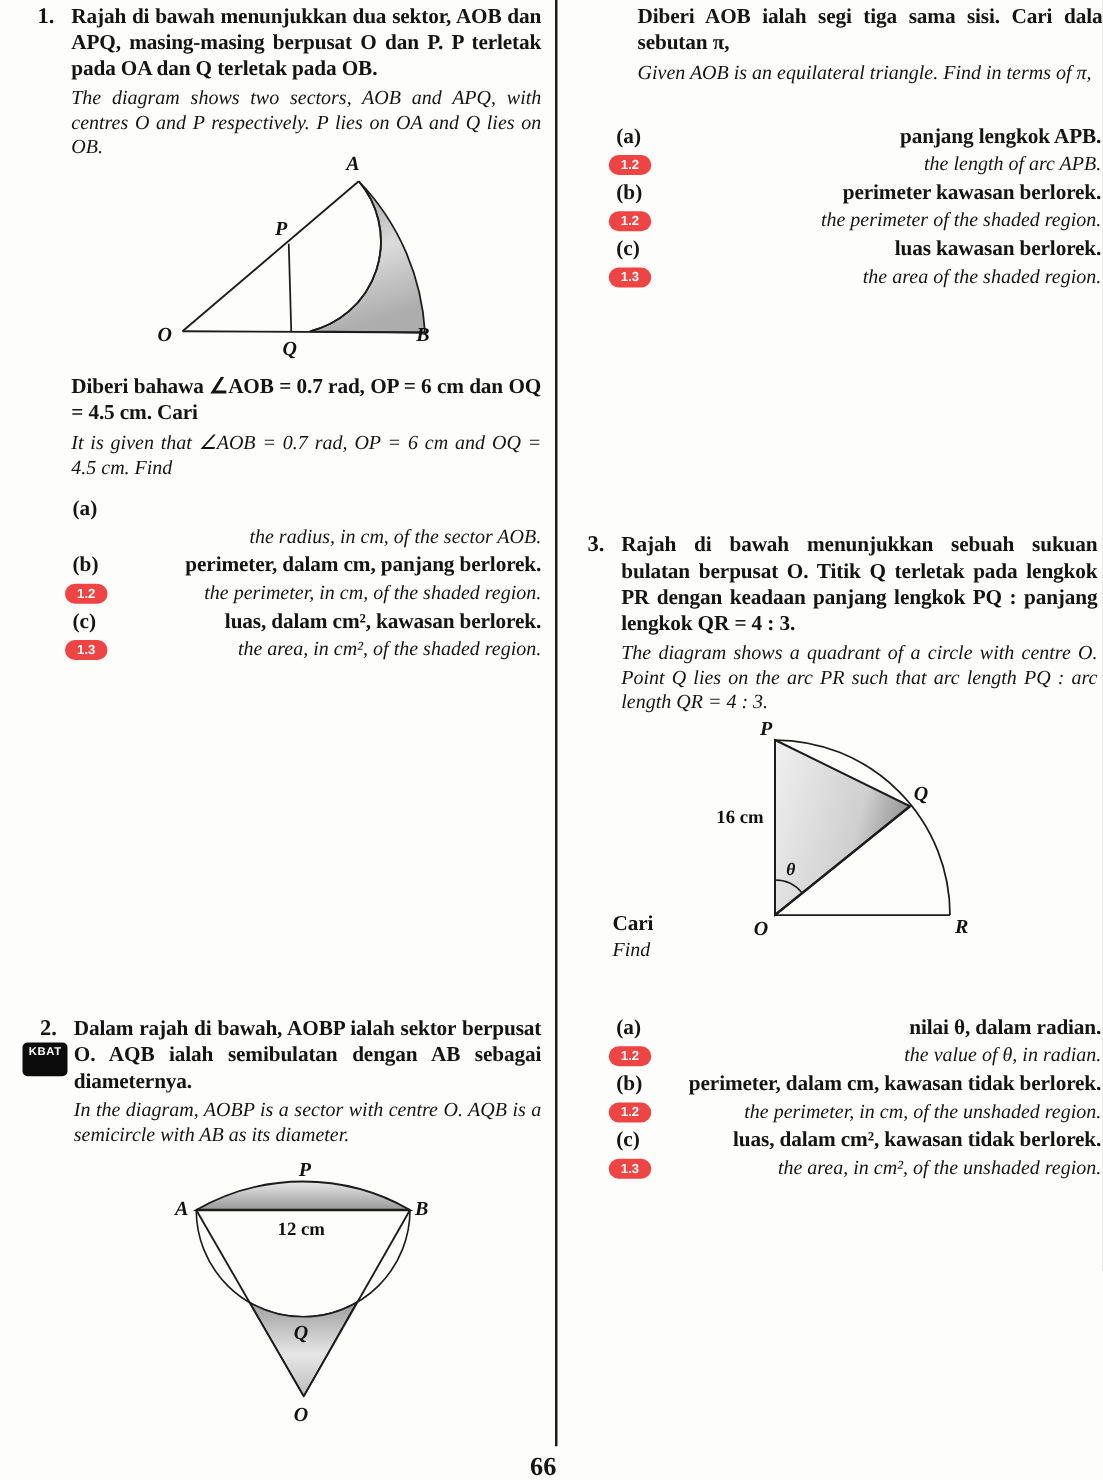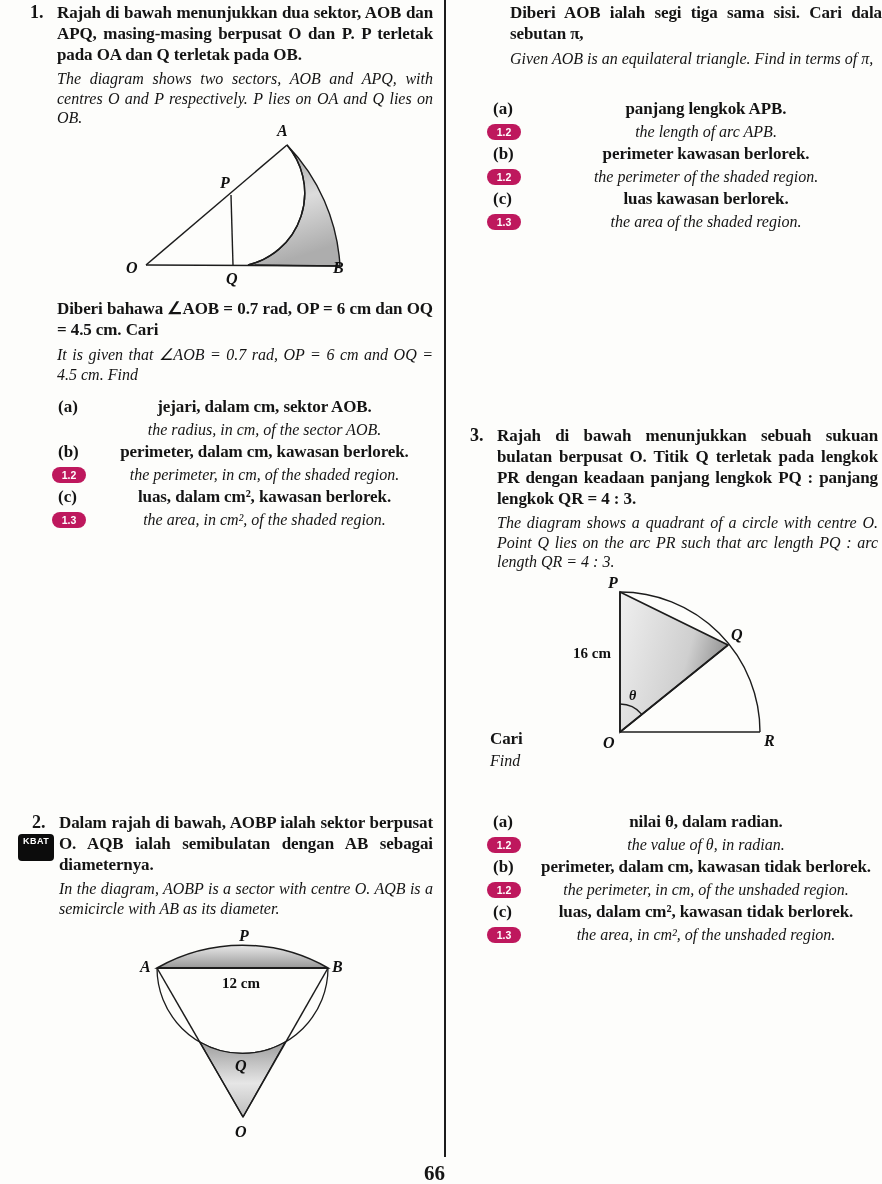--- a/index.html
+++ b/index.html
@@ -7,24 +7,24 @@
         font-family:"Liberation Serif",serif;color:#141414;}
   .divider{position:absolute;left:444px;top:0;width:2px;height:1157px;background:#1c1c1c;}
   .abs{position:absolute;}
   .qnum{position:absolute;left:0;top:0;font-weight:bold;font-size:18px;line-height:21px;}
   .qbody{padding-left:27px;}
   .my{font-size:17px;font-weight:bold;line-height:21px;text-align:justify;margin:0;letter-spacing:-0.1px;}
   .en{font-size:16px;font-style:italic;line-height:19.5px;text-align:justify;margin:0;}
   .gap-top{margin-top:5px;}
   .prow{display:grid;grid-template-columns:44px 1fr;align-items:baseline;margin-bottom:3px;}
   .plabel{font-weight:bold;font-size:17px;padding-left:6px;line-height:20px;}
-  .ptext{white-space:nowrap;text-align:center;font-family:Liberation Serif, serif;}
+  .ptext{white-space:nowrap;text-align:right;font-family:Liberation Serif, serif;}
   .ptext.my{line-height:20px;}
   .ptext.en{line-height:19px;}
-  .badge{align-self:center;justify-self:start;display:inline-block;background:#be185d;color:#ffffff;
+  .badge{align-self:center;justify-self:start;display:inline-block;background:#ef4444;color:#ffffff;
          font-family:"Liberation Sans",sans-serif;font-weight:bold;font-size:10.5px;line-height:16px;
          width:34px;height:16px;border-radius:8px;text-align:center;}
   .hots{position:absolute;left:-14px;top:22px;display:inline-block;background:#0c0c0c;color:#ffffff;
         font-family:"Liberation Sans",sans-serif;font-weight:bold;font-size:9px;line-height:14px;
         padding:0 5px;height:27px;border-radius:4px;letter-spacing:0.5px;}
   .pageno{position:absolute;left:424px;top:1161px;font-size:21px;font-weight:bold;}
   svg{position:absolute;overflow:visible;}
   .dlabel{font-family:"Liberation Serif",serif;font-style:italic;font-weight:bold;font-size:16px;fill:#111;}
   .dmeasure{font-family:"Liberation Serif",serif;font-weight:bold;font-size:15px;fill:#111;}
 </style>
@@ -64,29 +64,28 @@
   </svg>
 
   <section class="abs" style="left:57px;top:298px;width:376px;">
     <p class="my">Diberi bahawa ∠AOB = 0.7 rad, OP = 6 cm dan OQ = 4.5 cm. Cari</p>
     <p class="en gap-top">It is given that ∠AOB = 0.7 rad, OP = 6 cm and OQ = 4.5 cm. Find</p>
   </section>
 
   <section class="abs" style="left:52px;top:397px;width:381px;">
     <div class="prow">
       <span class="plabel">(a)</span>
-      <span class="ptext my">jejari, dalam cm, sektor AOB.</span>
     </div>
     <div class="prow">
       <span></span>
       <span class="ptext en">the radius, in cm, of the sector AOB.</span>
     </div>
     <div class="prow">
       <span class="plabel">(b)</span>
-      <span class="ptext my">perimeter, dalam cm, kawasan berlorek.</span>
+      <span class="ptext my">perimeter, dalam cm, panjang berlorek.</span>
     </div>
     <div class="prow">
       <span class="badge">1.2</span>
       <span class="ptext en">the perimeter, in cm, of the shaded region.</span>
     </div>
     <div class="prow">
       <span class="plabel">(c)</span>
       <span class="ptext my">luas, dalam cm², kawasan berlorek.</span>
     </div>
     <div class="prow">

